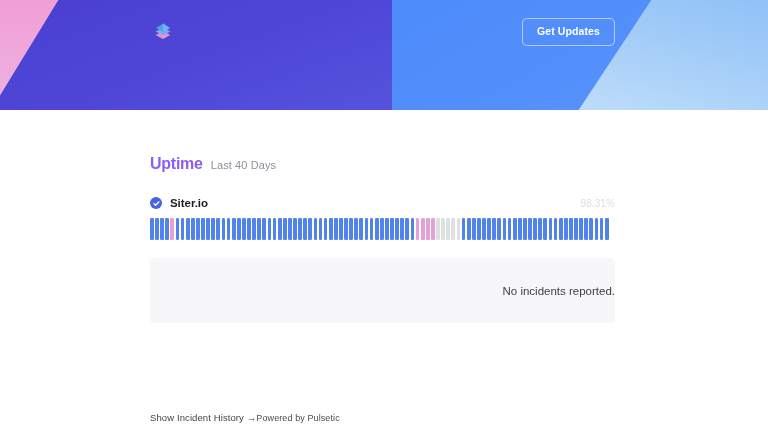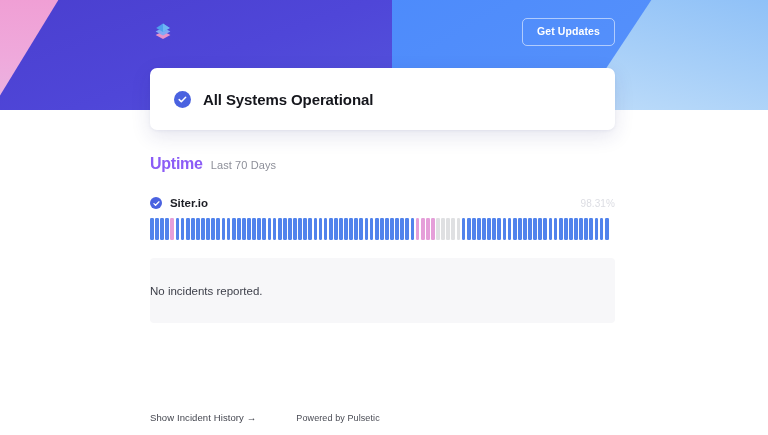--- a/index.html
+++ b/index.html
@@ -106,34 +106,34 @@
   }
   .bar { flex:1 1 0; border-radius:1.2px; min-width:0; }
   .bar.up { background:#5183ec; }
   .bar.warn { background:#e59fd9; }
   .bar.none { background:#dfe0e2; }
 
   .incidents-head { margin-top:50px; }
   .incidents-panel {
     margin-top:18px; width:465px; height:65px;
     background:#f7f7f9; border-radius:4px;
-    display:flex; align-items:center; justify-content:flex-start;
+    display:flex; align-items:center; justify-content:flex-end;
   }
   .incidents-empty { font-size:11.5px; color:#3d3f49; font-weight:400; }
 
   
   .footer {
     position:absolute; left:150px; top:412px; width:465px;
     display:flex; align-items:center; justify-content:flex-start;
   }
   .footer-link {
     font-size:9.5px; color:#44464f; font-weight:400;
     text-decoration:none; letter-spacing:0.1px; cursor:pointer;
   }
-  .footer-credit { font-size:9px; color:#4a4c55; letter-spacing:0.1px;margin-left:40px; }
+  .footer-credit { font-size:9px; color:#4a4c55; letter-spacing:0.1px; }
 </style>
 </head>
 <body>
 
 <div class="page">
 
   <div class="header">
     <div class="hdr-pink"></div>
     <div class="hdr-curve"></div>
     <div class="hdr-curve2"></div>
@@ -144,34 +144,26 @@
     <svg viewBox="0 0 22 22">
       <path d="M11 11.2 L3.6 15.1 L11 19 L18.4 15.1 Z" fill="#e892c9"></path>
       <path d="M11 7.6 L3.6 11.5 L11 15.4 L18.4 11.5 Z" fill="#7fa9f5"></path>
       <path d="M11 3.4 L4.2 7.9 L11 12.1 L17.8 7.9 Z" fill="#4fa0ee"></path>
       <path d="M11 3.4 L17.8 7.9 L11 12.1 Z" fill="#6fb6f4"></path>
     </svg>
   </div>
 
   <button class="get-updates">Get Updates</button>
 
-  <div class="status-card">
-    <span class="check-badge">
-      <svg viewBox="0 0 12 12">
-          <path d="M1.6 6.2 L4.4 9 L10.2 3.1" fill="none" stroke="#ffffff" stroke-width="2" stroke-linecap="round" stroke-linejoin="round"></path>
-        </svg>
-    </span>
-    <span class="status-text">All Systems Operational</span>
-  </div>
 
   <div class="main">
 
     <div class="section-head">
       <span class="section-title">Uptime</span>
-      <span class="section-sub">Last 70 Days</span>
+      <span class="section-sub">Last 40 Days</span>
     </div>
 
     <div class="svc-row">
       <div class="svc-left">
         <span class="svc-badge">
           <svg viewBox="0 0 12 12">
               <path d="M1.6 6.2 L4.4 9 L10.2 3.1" fill="none" stroke="#ffffff" stroke-width="2.2" stroke-linecap="round" stroke-linejoin="round"></path>
             </svg>
         </span>
         <span class="svc-name">Siter.io</span>

